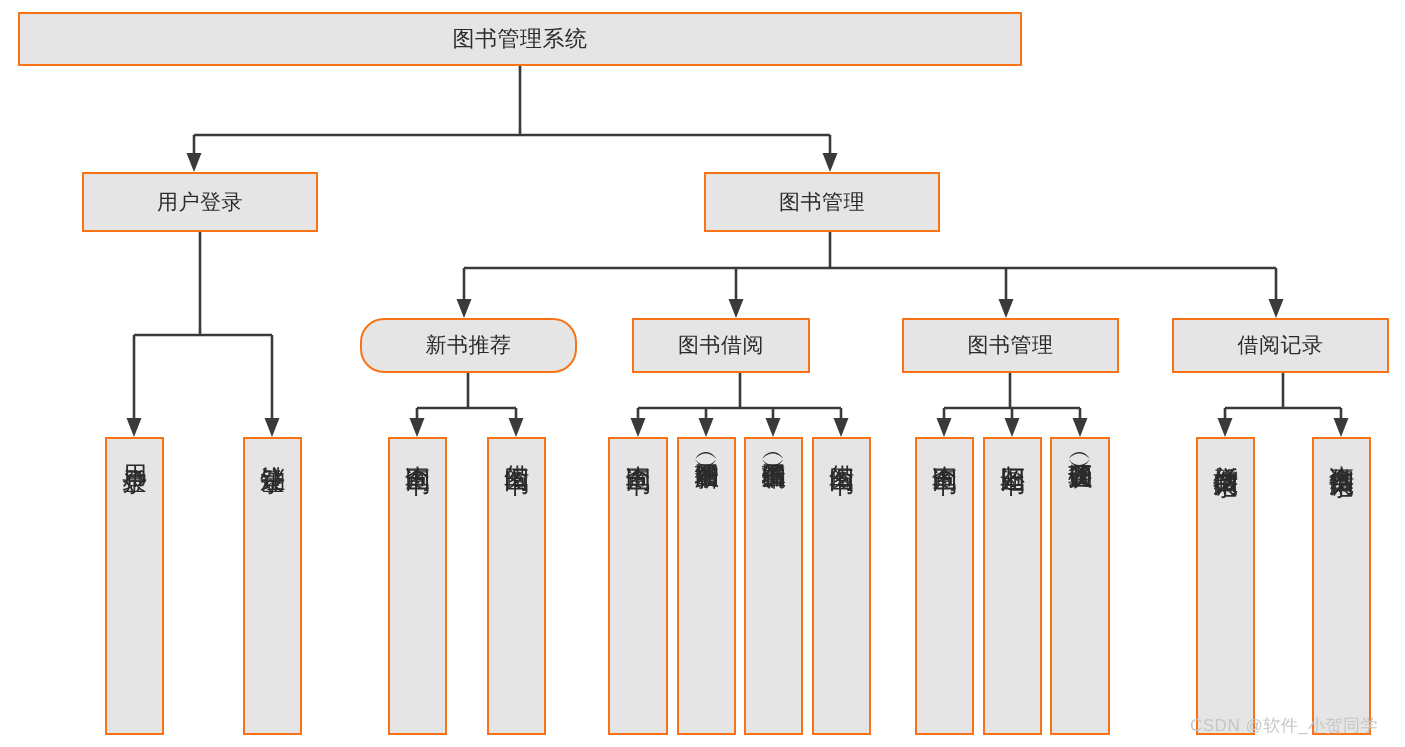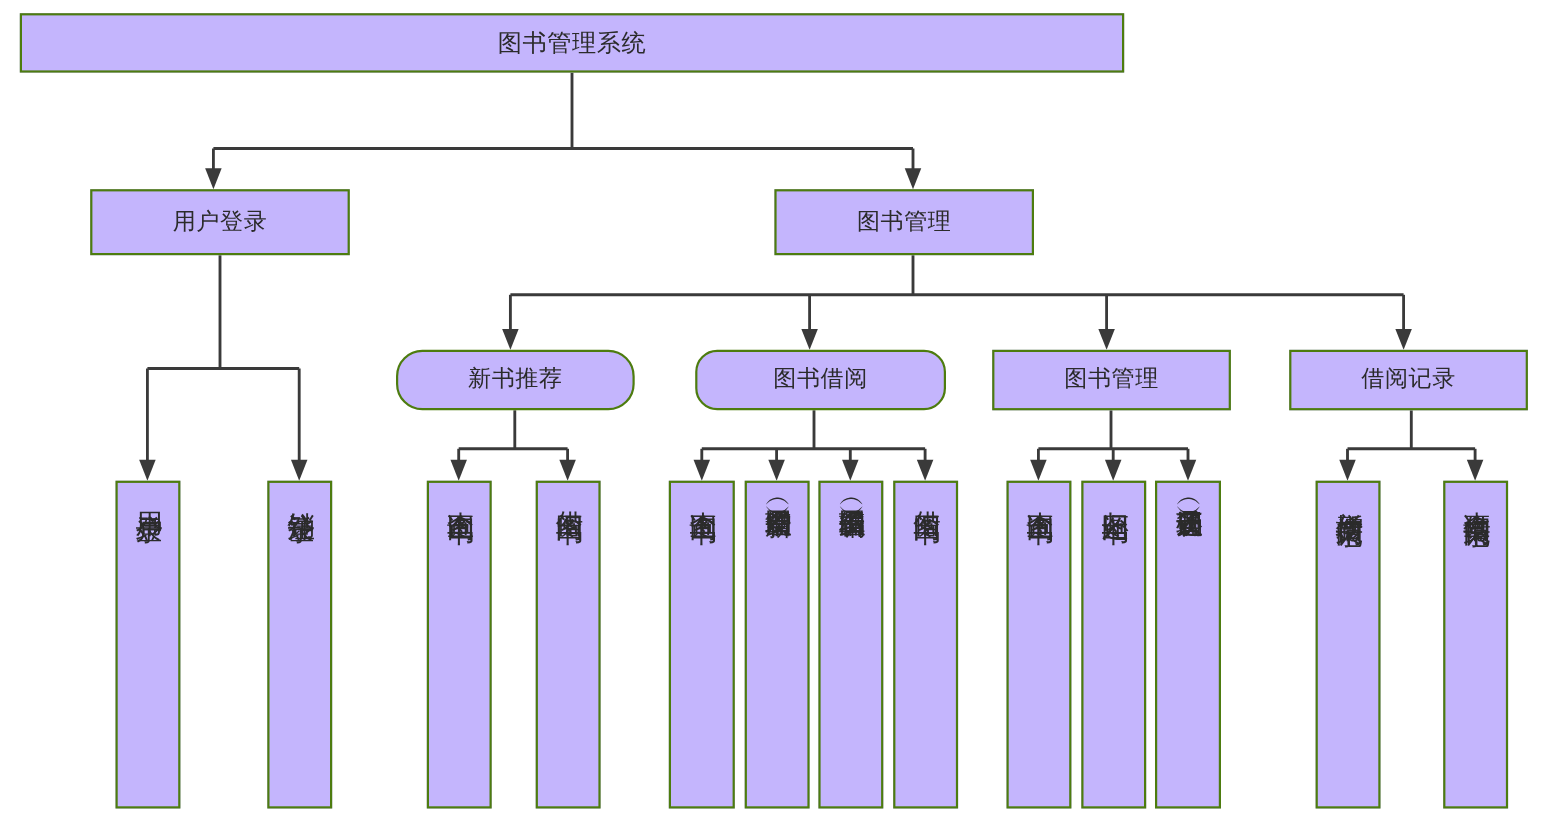--- a/index.html
+++ b/index.html
@@ -21,22 +21,22 @@
     position: absolute;
     left: 0;
     top: 0;
     width: 1405px;
     height: 747px;
     pointer-events: none;
   }
   .node {
     position: absolute;
     box-sizing: border-box;
-    background: #c4b5fd;
-    border: 2px solid #4d7c0f;
+    background: #e5e5e5;
+    border: 2px solid #f97316;
     display: flex;
     align-items: center;
     justify-content: center;
     overflow: hidden;
   }
   .node .label {
     color: #2b2b2b;
     text-align: center;
     line-height: 1.18;
     white-space: nowrap;
@@ -138,21 +138,21 @@
       </div>
       <div class="node level1 horiz" style="left: 82px; top: 172px; width: 236px; height: 60px;">
         <span class="label">用户登录</span>
       </div>
       <div class="node level1 horiz" style="left: 704px; top: 172px; width: 236px; height: 60px;">
         <span class="label">图书管理</span>
       </div>
       <div class="node level2 horiz" style="left: 360px; top: 318px; width: 217px; height: 55px; border-radius: 24px;">
         <span class="label">新书推荐</span>
       </div>
-      <div class="node level2 horiz" style="left: 632px; top: 318px; width: 228px; height: 55px; border-radius: 20px;">
+      <div class="node level2 horiz" style="left: 632px; top: 318px; width: 178px; height: 55px;">
         <span class="label">图书借阅</span>
       </div>
       <div class="node level2 horiz" style="left: 902px; top: 318px; width: 217px; height: 55px;">
         <span class="label">图书管理</span>
       </div>
       <div class="node level2 horiz" style="left: 1172px; top: 318px; width: 217px; height: 55px;">
         <span class="label">借阅记录</span>
       </div>
       <div class="node leaf vert" style="left: 105px; top: 437px; width: 59px; height: 298px;">
         <span class="label">用户登录</span>
@@ -187,13 +187,14 @@
       <div class="node leaf vert tight" style="left: 1050px; top: 437px; width: 60px; height: 298px;">
         <span class="label">确认归还（管理员）</span>
       </div>
       <div class="node leaf vert" style="left: 1196px; top: 437px; width: 59px; height: 298px;">
         <span class="label">新增借阅记录</span>
       </div>
       <div class="node leaf vert" style="left: 1312px; top: 437px; width: 59px; height: 298px;">
         <span class="label">查询借阅记录</span>
       </div>
     </div>
+  <div id="watermark" style="left: 1190px; top: 714px; color: rgb(198, 198, 198);">CSDN @软件_小贺同学</div>
 </div>
 
 </body></html>

